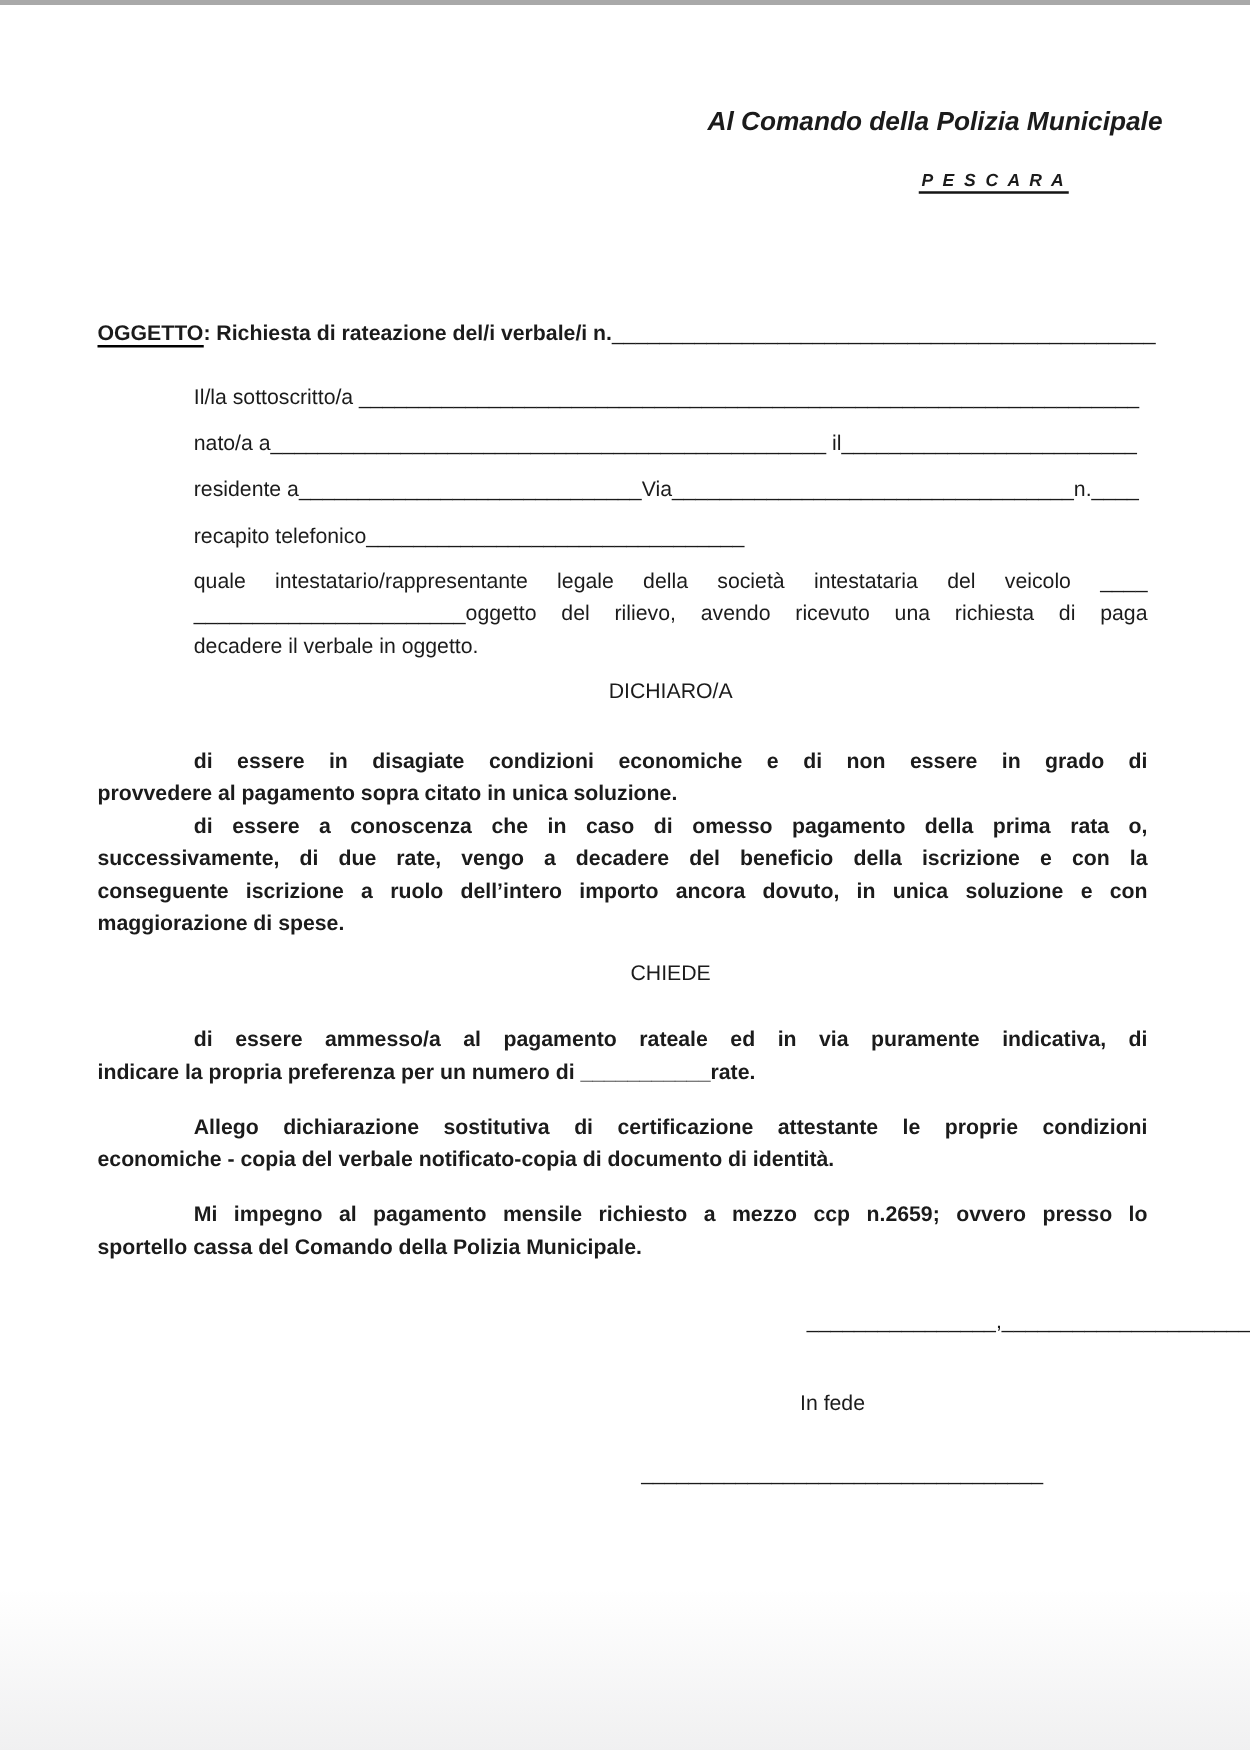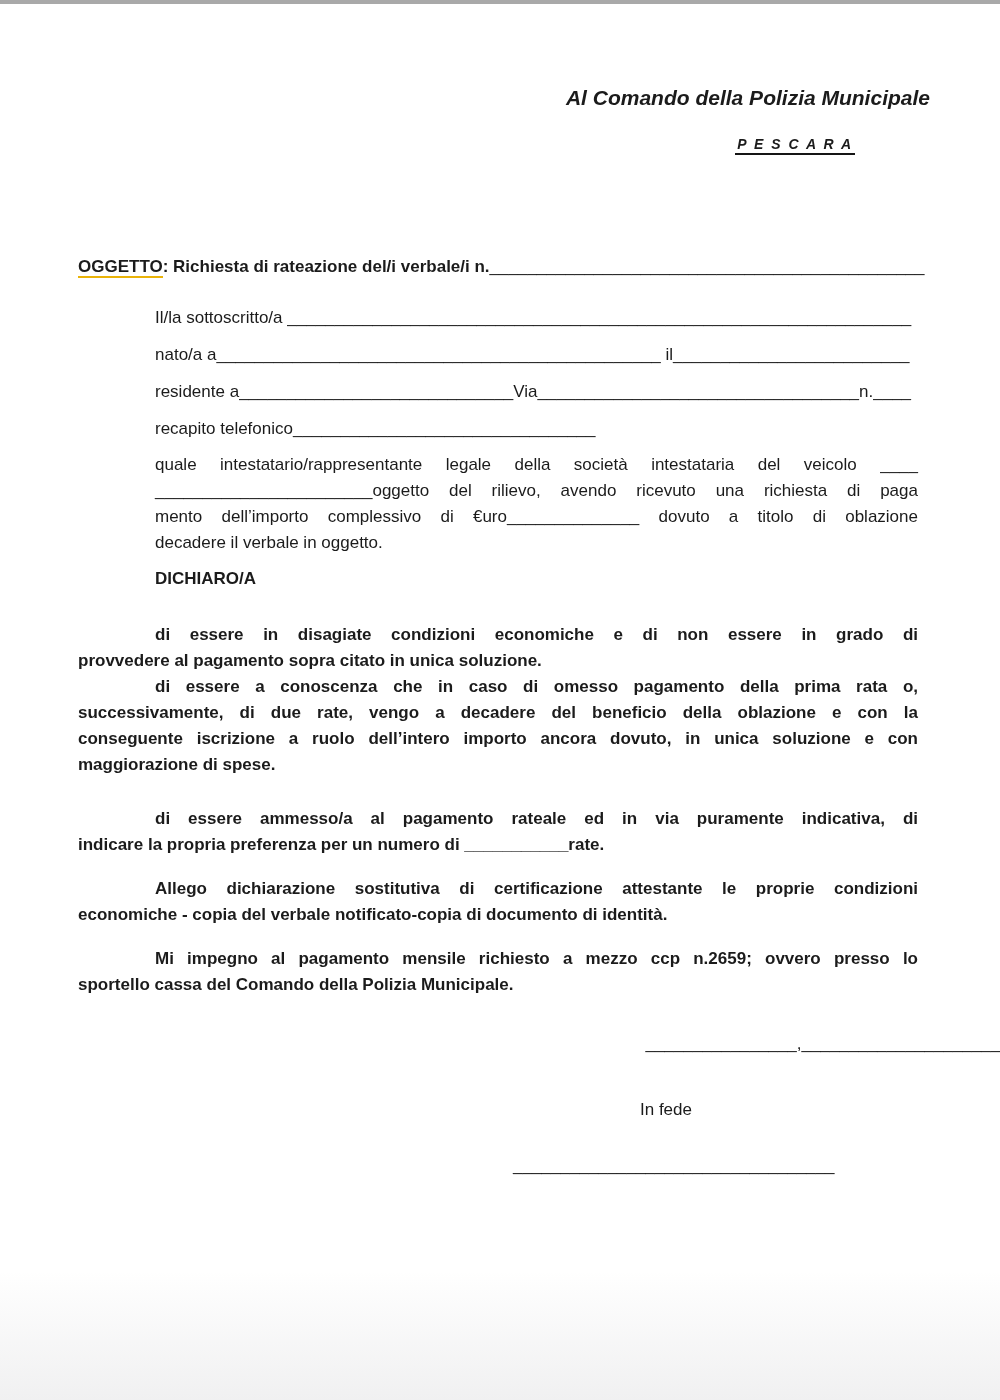--- a/index.html
+++ b/index.html
@@ -45,21 +45,21 @@
     border-bottom: 2px solid #151515;
     padding: 0 2px 1px 2px;
   }
   .subject {
     margin: 100px 82px 0 78px;
     font-weight: bold;
     line-height: 22px;
     white-space: nowrap;
   }
   .subject .u-label {
-    border-bottom: 2px solid #eab308;
+    border-bottom: 2px solid #000000;
     padding-bottom: 0px;
   }
   .blank { font-weight: 400; letter-spacing: 0; }
   .fline {
     margin-left: 155px;
     margin-right: 82px;
     line-height: 22px;
     white-space: nowrap;
   }
   .mt29 { margin-top: 29px; }
@@ -68,21 +68,22 @@
   .para1 { margin: 12px 82px 0 155px; }
   .body-para { margin-left: 78px; margin-right: 82px; font-weight: bold; }
   .mt31 { margin-top: 31px; }
   .mt28 { margin-top: 28px; }
   .mt18 { margin-top: 18px; }
   .jl { text-align: justify; text-align-last: justify; }
   .ll { text-align: left; text-align-last: left; }
   .indent { padding-left: 77px; }
   .sec-title {
     margin: 11px 82px 0 155px;
-    font-weight: bold;
+    text-align: center;
+    font-weight: normal;
     line-height: 24px;
   }
   .sec-title.chiede { margin-top: 15px; }
   .placedate {
     margin: 33px 0 0 155px;
     line-height: 26px;
     white-space: nowrap;
     text-align: right;
   }
   .infede { margin: 40px 0 0 640px; line-height: 26px; }
@@ -106,38 +107,38 @@
 
   <div class="fline mt15"><span>nato/a a</span><span class="blank">_______________________________________________</span><span> il</span><span class="blank">_________________________</span></div>
 
   <div class="fline mt15"><span>residente a</span><span class="blank">_____________________________</span><span>Via</span><span class="blank">__________________________________</span><span>n.</span><span class="blank">____</span></div>
 
   <div class="fline mt15"><span>recapito telefonico</span><span class="blank">________________________________</span></div>
 
   <div class="para para1">
     <div class="jl">quale intestatario/rappresentante legale della società intestataria del veicolo ____</div>
     <div class="jl">_______________________oggetto del rilievo, avendo ricevuto una richiesta di paga</div>
-    <div class="jl">mento dell’importo complessivo di €uro______________ dovuto a titolo di oblazione</div>
     <div class="ll">decadere il verbale in oggetto.</div>
   </div>
 
   <div class="sec-title">DICHIARO/A</div>
 
   <div class="para body-para mt31">
     <div class="jl indent">di essere in disagiate condizioni economiche e di non essere in grado di</div>
     <div class="ll">provvedere al pagamento sopra citato in unica soluzione.</div>
   </div>
 
   <div class="para body-para">
     <div class="jl indent">di essere a conoscenza che in caso di omesso pagamento della prima rata o,</div>
-    <div class="jl">successivamente, di due rate, vengo a decadere del beneficio della oblazione e con la</div>
+    <div class="jl">successivamente, di due rate, vengo a decadere del beneficio della iscrizione e con la</div>
     <div class="jl">conseguente iscrizione a ruolo dell’intero importo ancora dovuto, in unica soluzione e con</div>
     <div class="ll">maggiorazione di spese.</div>
   </div>
 
+  <div class="sec-title chiede">CHIEDE</div>
 
   <div class="para body-para mt28">
     <div class="jl indent">di essere ammesso/a al pagamento rateale ed in via puramente indicativa, di</div>
     <div class="ll">indicare la propria preferenza per un numero di ___________rate.</div>
   </div>
 
   <div class="para body-para mt18">
     <div class="jl indent">Allego dichiarazione sostitutiva di certificazione attestante le proprie condizioni</div>
     <div class="ll">economiche - copia del verbale notificato-copia di documento di identità.</div>
   </div>

